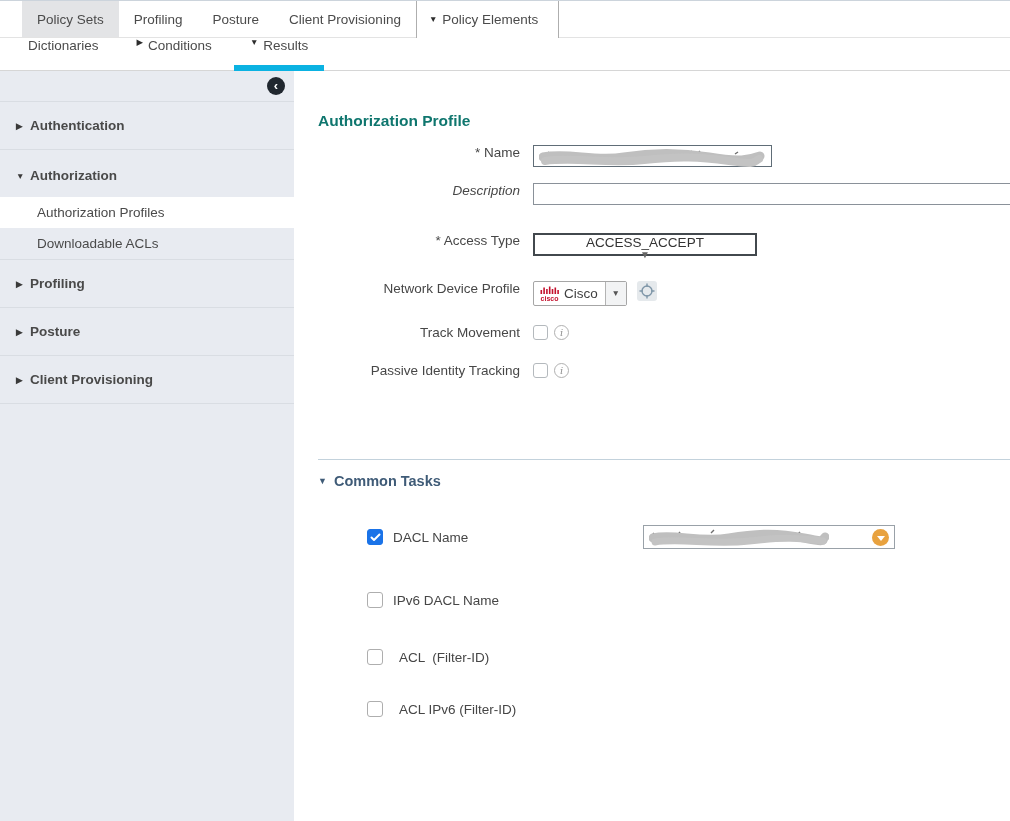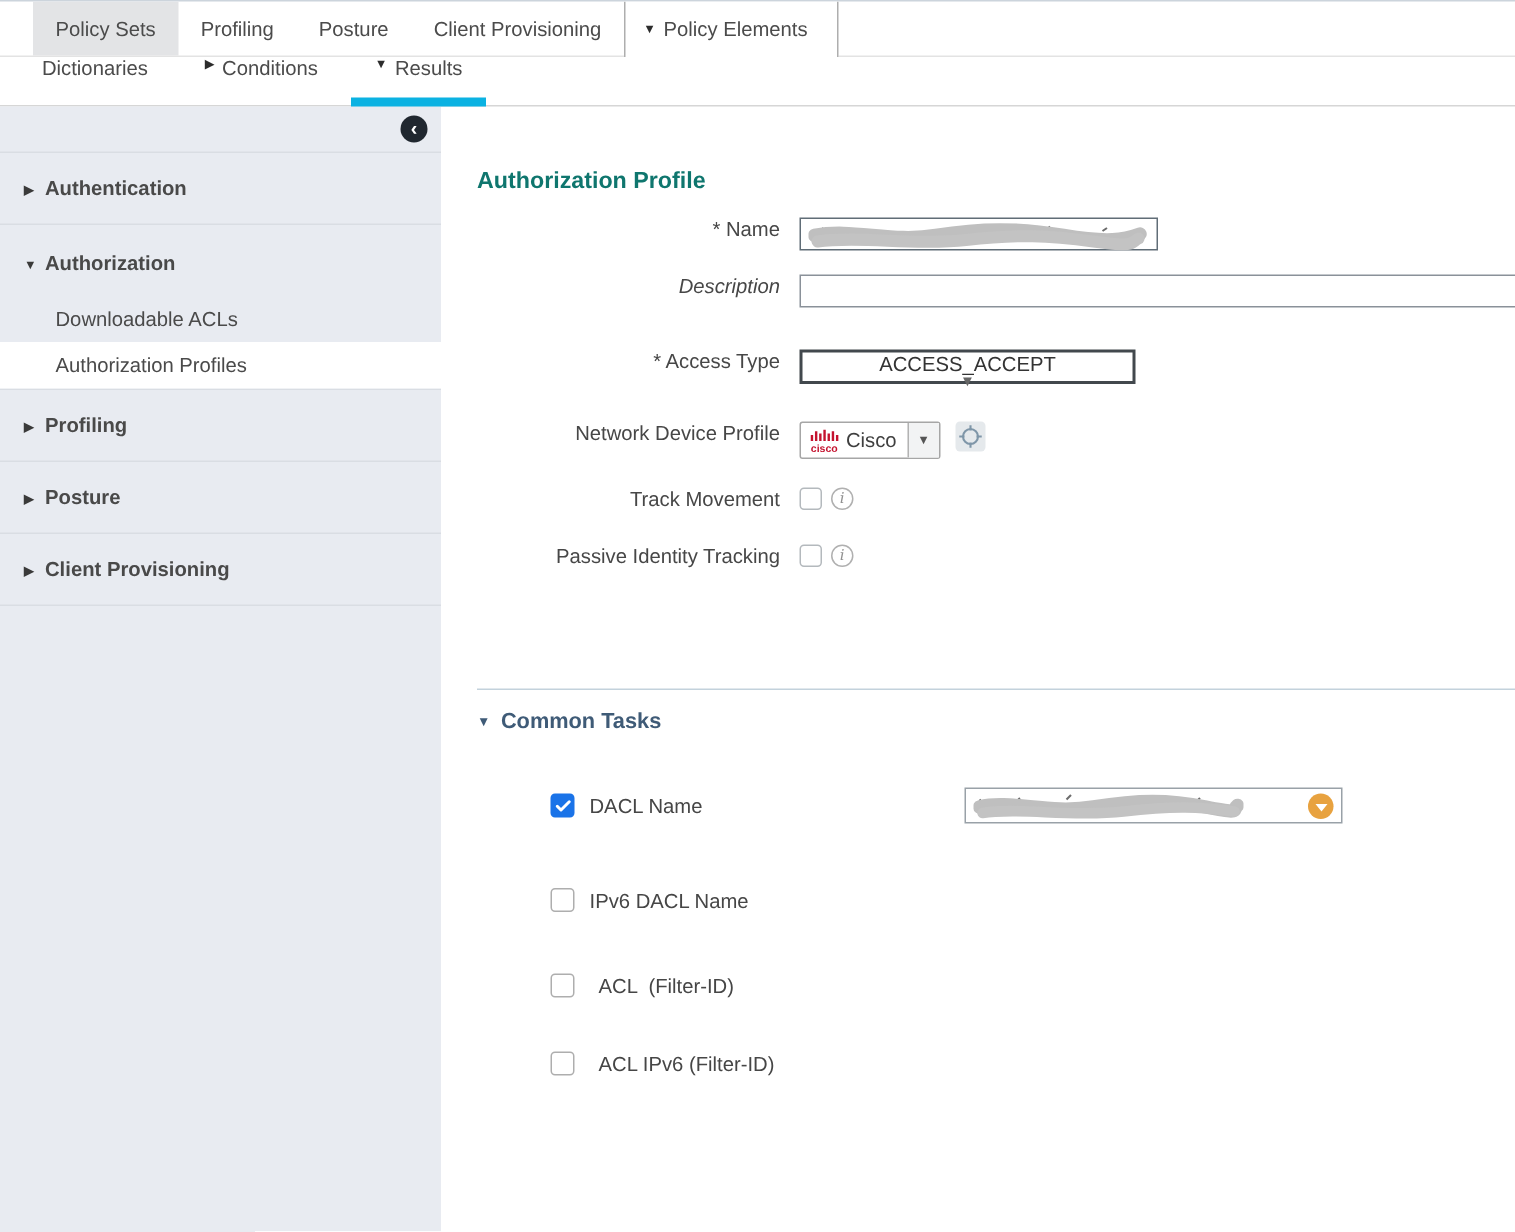--- a/index.html
+++ b/index.html
@@ -131,25 +131,25 @@
           <span class="arr">▶</span>
           <span>Authentication</span>
         </div>
       </div>
 
       <div class="nav-section">
         <div class="nav-head nav-head-exp">
           <span class="arr">▼</span>
           <span>Authorization</span>
         </div>
+        <div class="nav-child selected">
+          <span>Authorization Profiles</span>
+        </div>
         <div class="nav-child">
           <span>Downloadable ACLs</span>
-        </div>
-        <div class="nav-child selected">
-          <span>Authorization Profiles</span>
         </div>
       </div>
 
       <div class="nav-section">
         <div class="nav-head">
           <span class="arr">▶</span>
           <span>Profiling</span>
         </div>
       </div>
 

